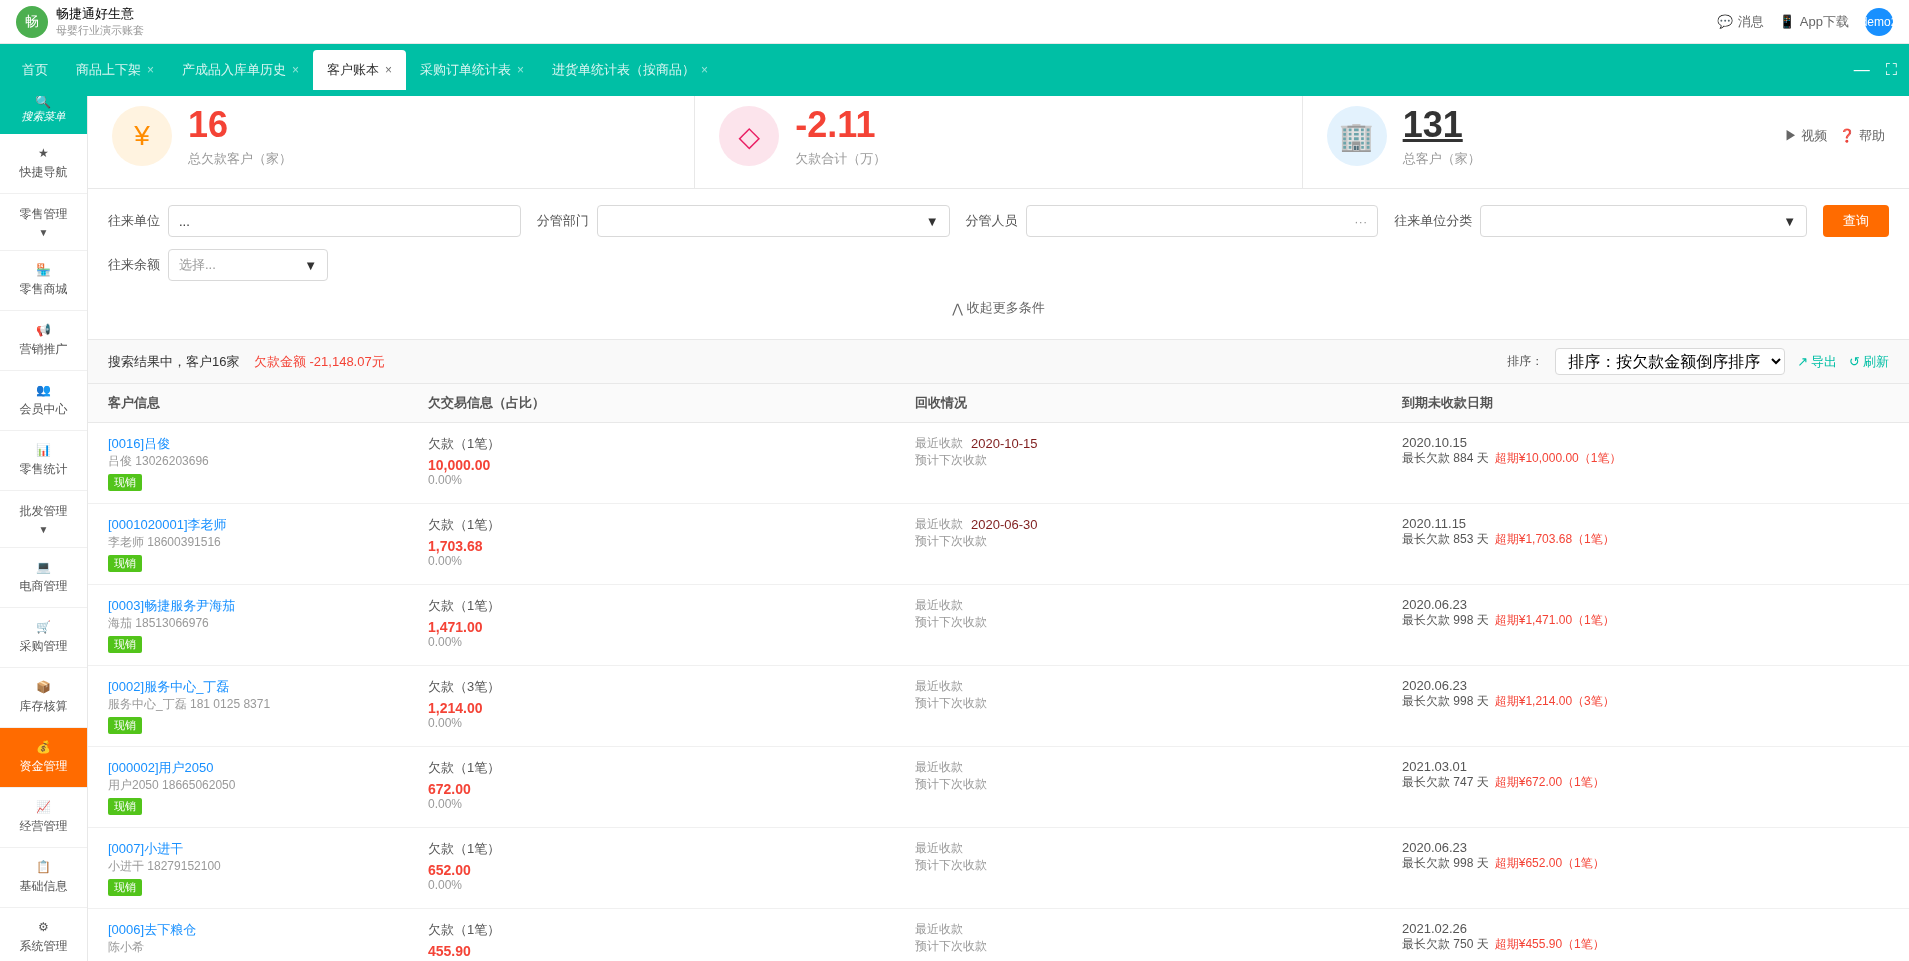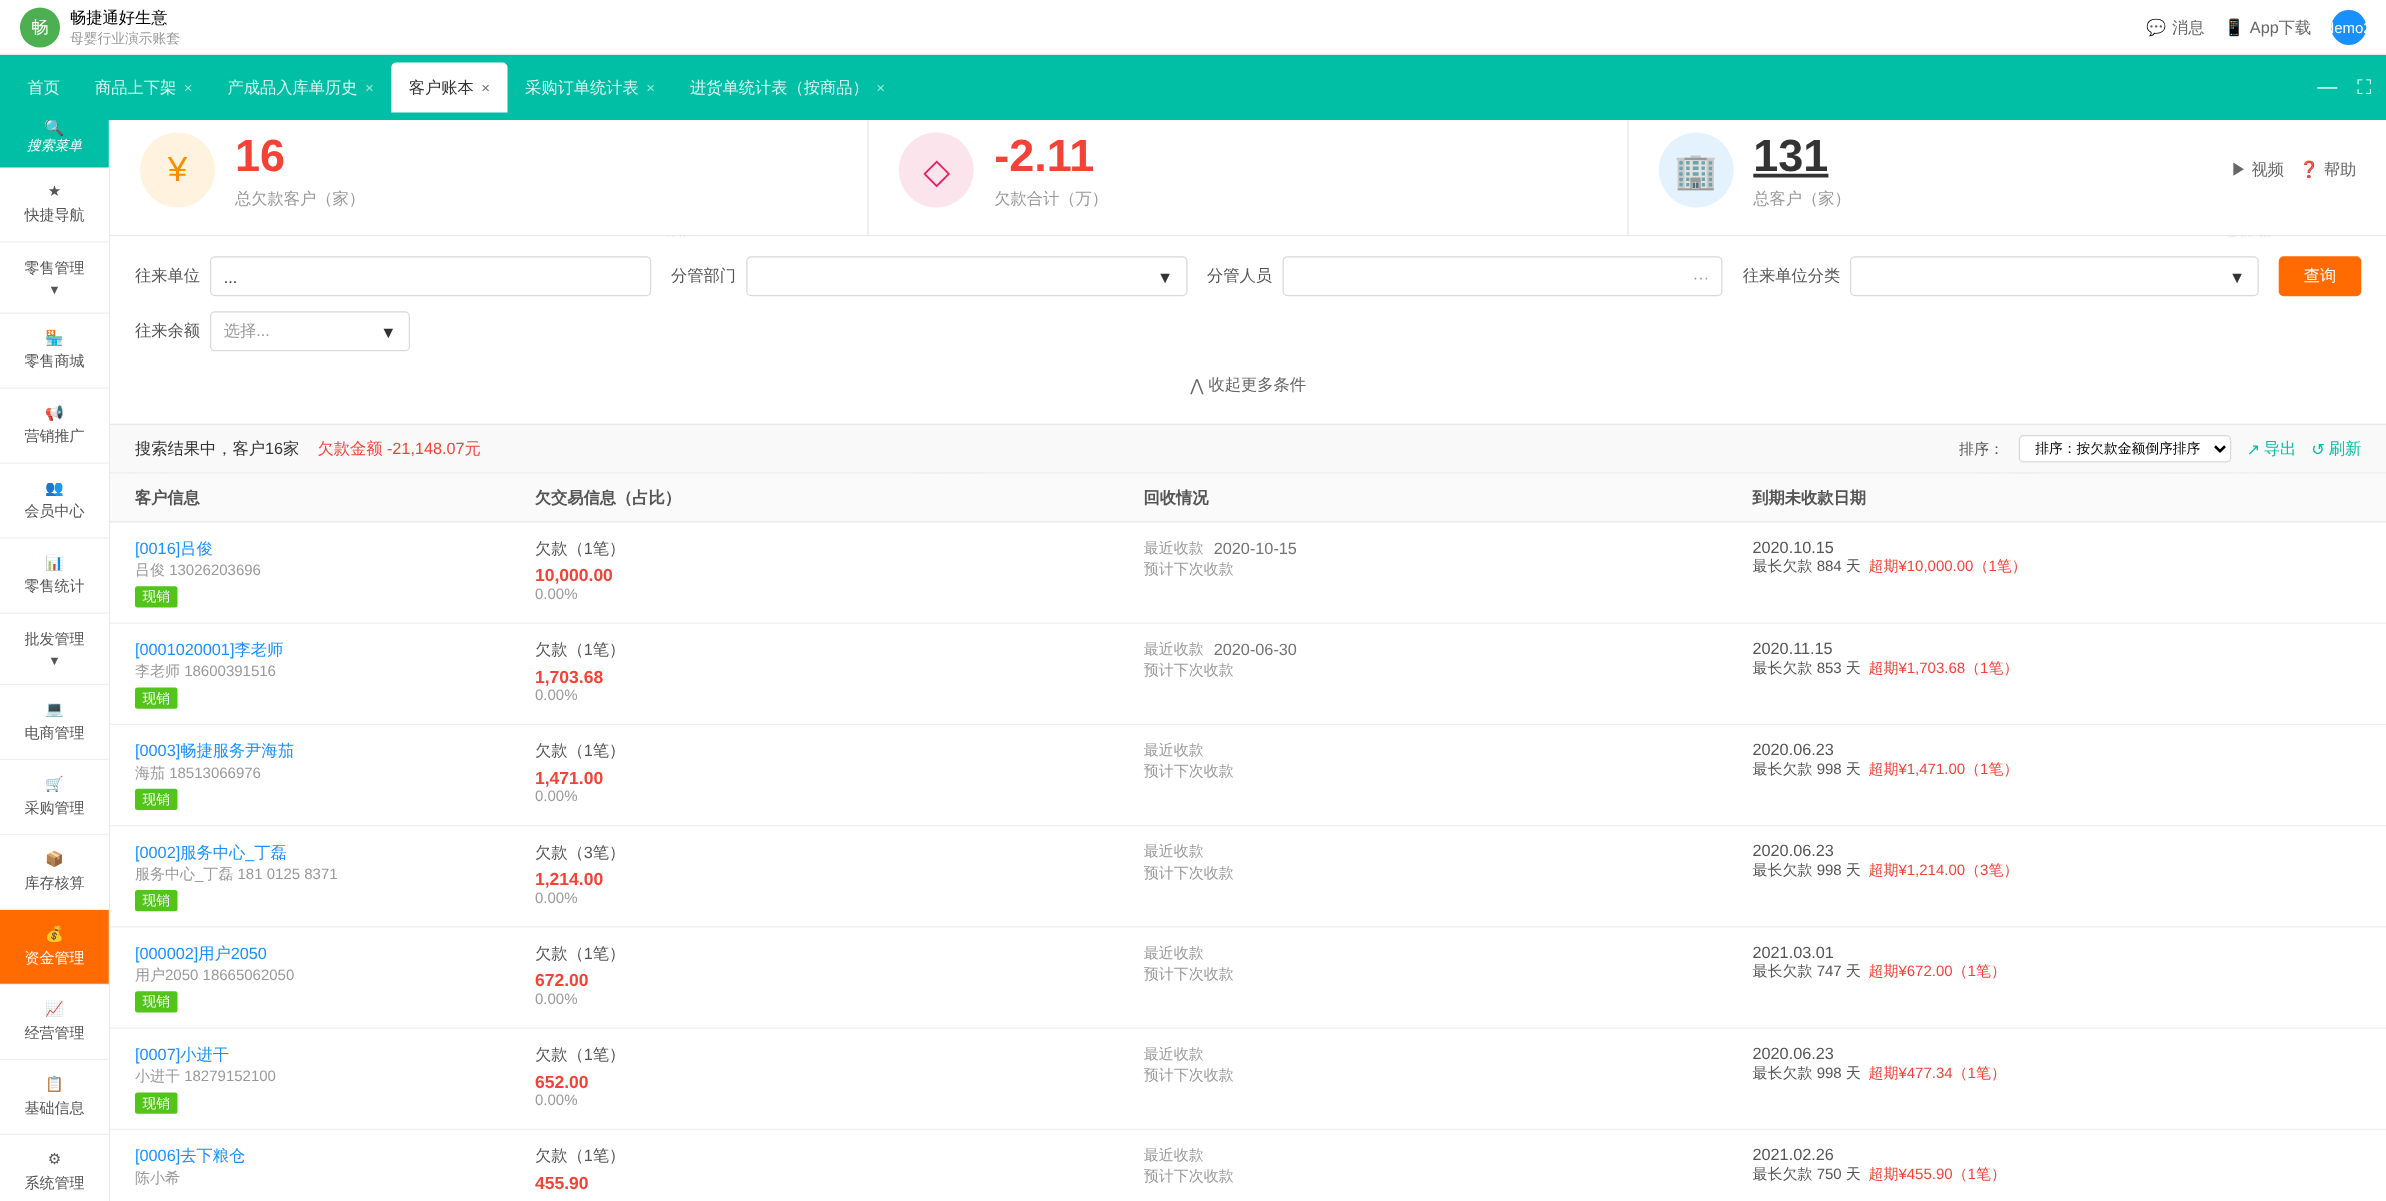--- a/index.html
+++ b/index.html
@@ -99,21 +99,21 @@
       padding: 6px 0; display: flex; align-items: center; justify-content: center; gap: 4px;
     }
 
     
     .result-bar {
       display: flex; align-items: center; justify-content: space-between;
       background: #f9f9f9; padding: 8px 20px; border-bottom: 1px solid #e8e8e8;
       font-size: 13px;
     }
     .result-right { display: flex; align-items: center; gap: 12px; }
-    .sort-select { border: 1px solid #d9d9d9; border-radius: 4px; padding: 3px 8px; font-size: 11px; background: #fff; }
+    .sort-select { border: 1px solid #d9d9d9; border-radius: 4px; padding: 3px 8px; font-size: 16px; background: #fff; }
     .action-btn { color: #00BFA5; cursor: pointer; font-size: 13px; display: flex; align-items: center; gap: 3px; }
 
     
     .data-table { width: 100%; background: #fff; }
     .table-header {
       display: grid; grid-template-columns: 320px 1fr 1fr 1fr;
       background: #fafafa; border-bottom: 1px solid #e8e8e8;
       padding: 10px 20px; font-size: 13px; font-weight: bold; color: #555;
     }
     .table-row {
@@ -124,21 +124,21 @@
     .customer-name { color: #1890ff; font-size: 13px; cursor: pointer; }
     .customer-phone { color: #999; font-size: 12px; margin-top: 0; }
     .tag-green {
       display: inline-block; background: #52C41A; color: white;
       font-size: 11px; padding: 1px 6px; border-radius: 2px; margin-top: 4px;
     }
     .debt-count { font-size: 13px; color: #555; }
     .debt-amount { color: #F44336; font-size: 14px; font-weight: bold; margin-top: 4px; }
     .debt-percent { color: #999; font-size: 12px; }
     .recovery-label { color: #999; font-size: 12px; }
-    .recovery-value { color: #737373; font-size: 13px; }
+    .recovery-value { color: #7f1d1d; font-size: 13px; }
     .overdue-days { color: #555; font-size: 12px; }
     .overdue-link { color: #F44336; font-size: 12px; cursor: pointer; }
     .overdue-date { color: #555; font-size: 13px; }
 
     
     .main-scroll { height: calc(100vh - 84px); overflow-y: auto; }
     ::-webkit-scrollbar { width: 6px; }
     ::-webkit-scrollbar-track { background: #f1f1f1; }
     ::-webkit-scrollbar-thumb { background: #ccc; border-radius: 3px; }
   </style>
@@ -530,21 +530,21 @@
             <div style="display:flex;gap:8px;align-items:center;">
               <span class="recovery-label">最近收款</span>
               <span class="recovery-value"></span>
             </div>
             <div class="recovery-label">预计下次收款</div>
           </div>
           <div>
             <div class="overdue-date">2020.06.23</div>
             <div style="display:flex;gap:6px;align-items:center;flex-wrap:wrap;">
               <span class="overdue-days">最长欠款 998 天</span>
-              <span class="overdue-link">超期¥477.34（1笔）</span>
+              <span class="overdue-link">超期¥652.00（1笔）</span>
             </div>
           </div>
         </div>
 
         <div class="table-row">
           <div>
             <div class="customer-name">[0006]去下粮仓</div>
             <div class="customer-phone">陈小希</div>
 
           </div>

